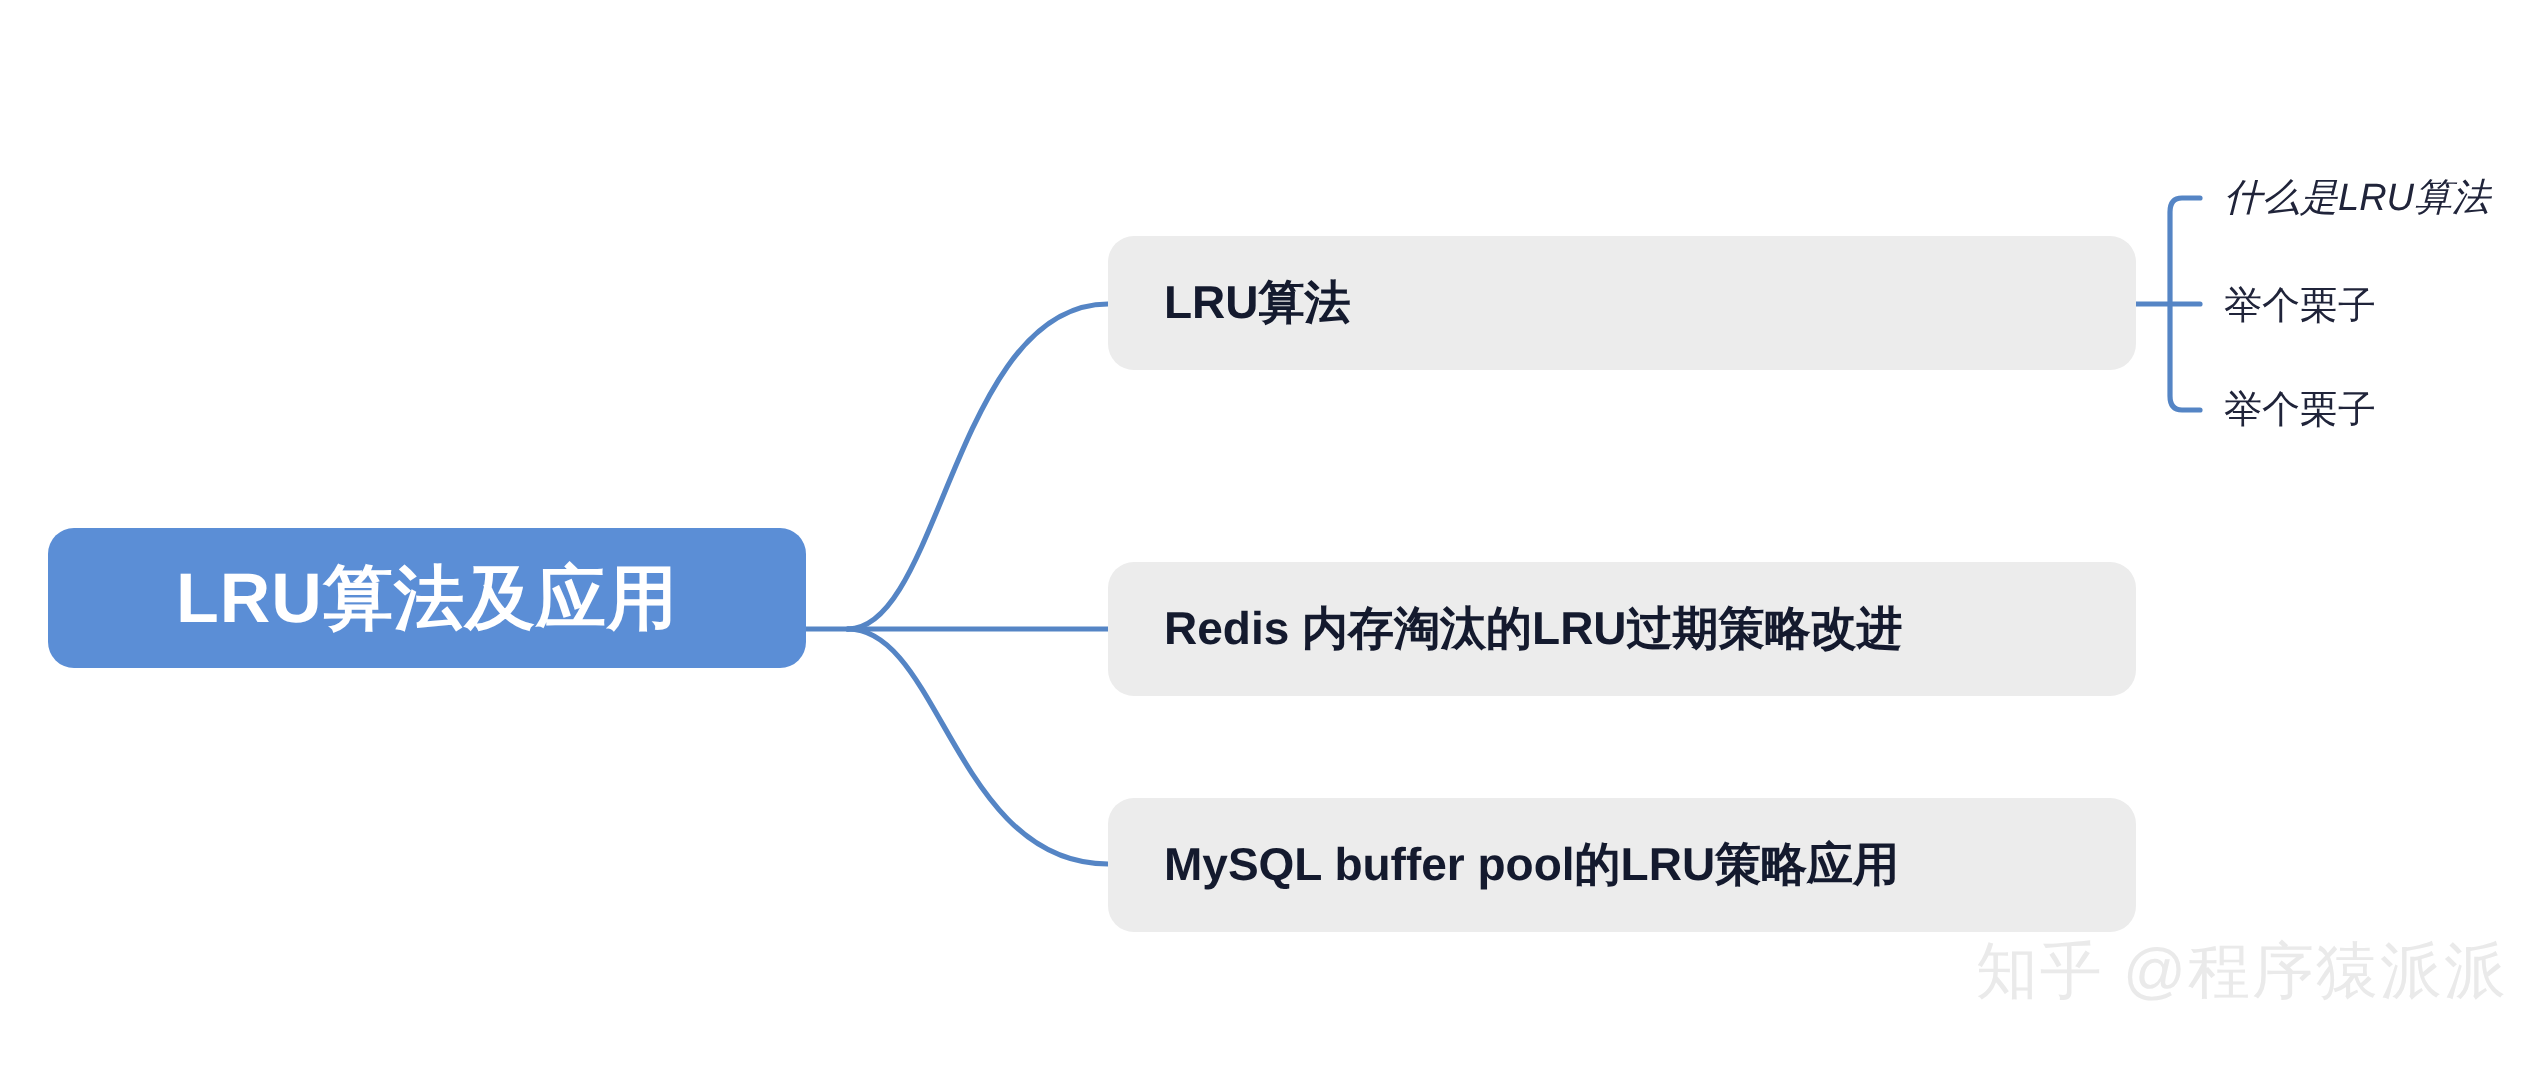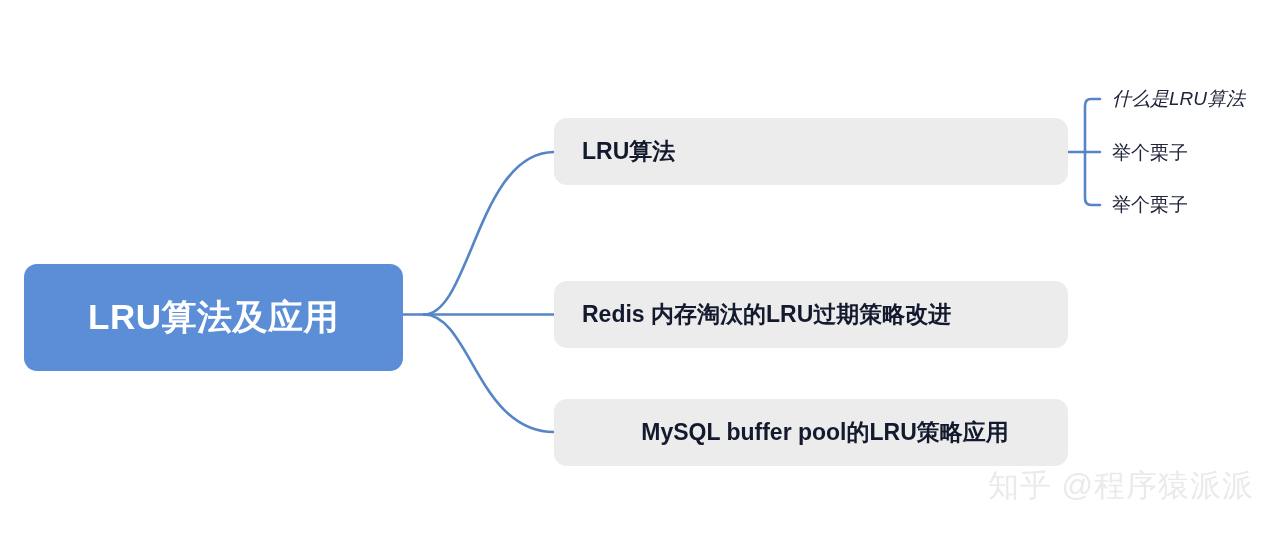--- a/index.html
+++ b/index.html
@@ -29,21 +29,21 @@
   .node {
     position: absolute;
     box-sizing: border-box;
     display: flex;
     align-items: center;
   }
   .root-node {
     left: 24px;
     top: 264px;
     width: 379px;
-    height: 107px;
+    height: 70px;
     background: #5b8ed6;
     border-radius: 13px;
     justify-content: center;
   }
   .root-label {
     color: #ffffff;
     font-size: 35px;
     font-weight: bold;
     letter-spacing: 0.5px;
     white-space: nowrap;
@@ -51,21 +51,21 @@
   .branch-node {
     left: 554px;
     width: 514px;
     height: 67px;
     background: #ececec;
     border-radius: 13px;
     padding-left: 28px;
   }
   .branch-node.b1 { top: 118px; }
   .branch-node.b2 { top: 281px; }
-  .branch-node.b3 { top: 399px; justify-content: center; }
+  .branch-node.b3 { top: 399px; }
   .branch-label {
     color: #141a2e;
     font-size: 23px;
     font-weight: bold;
     white-space: nowrap;
   }
   .leaf-node {
     left: 1112px;
     height: 28px;
     background: transparent;

